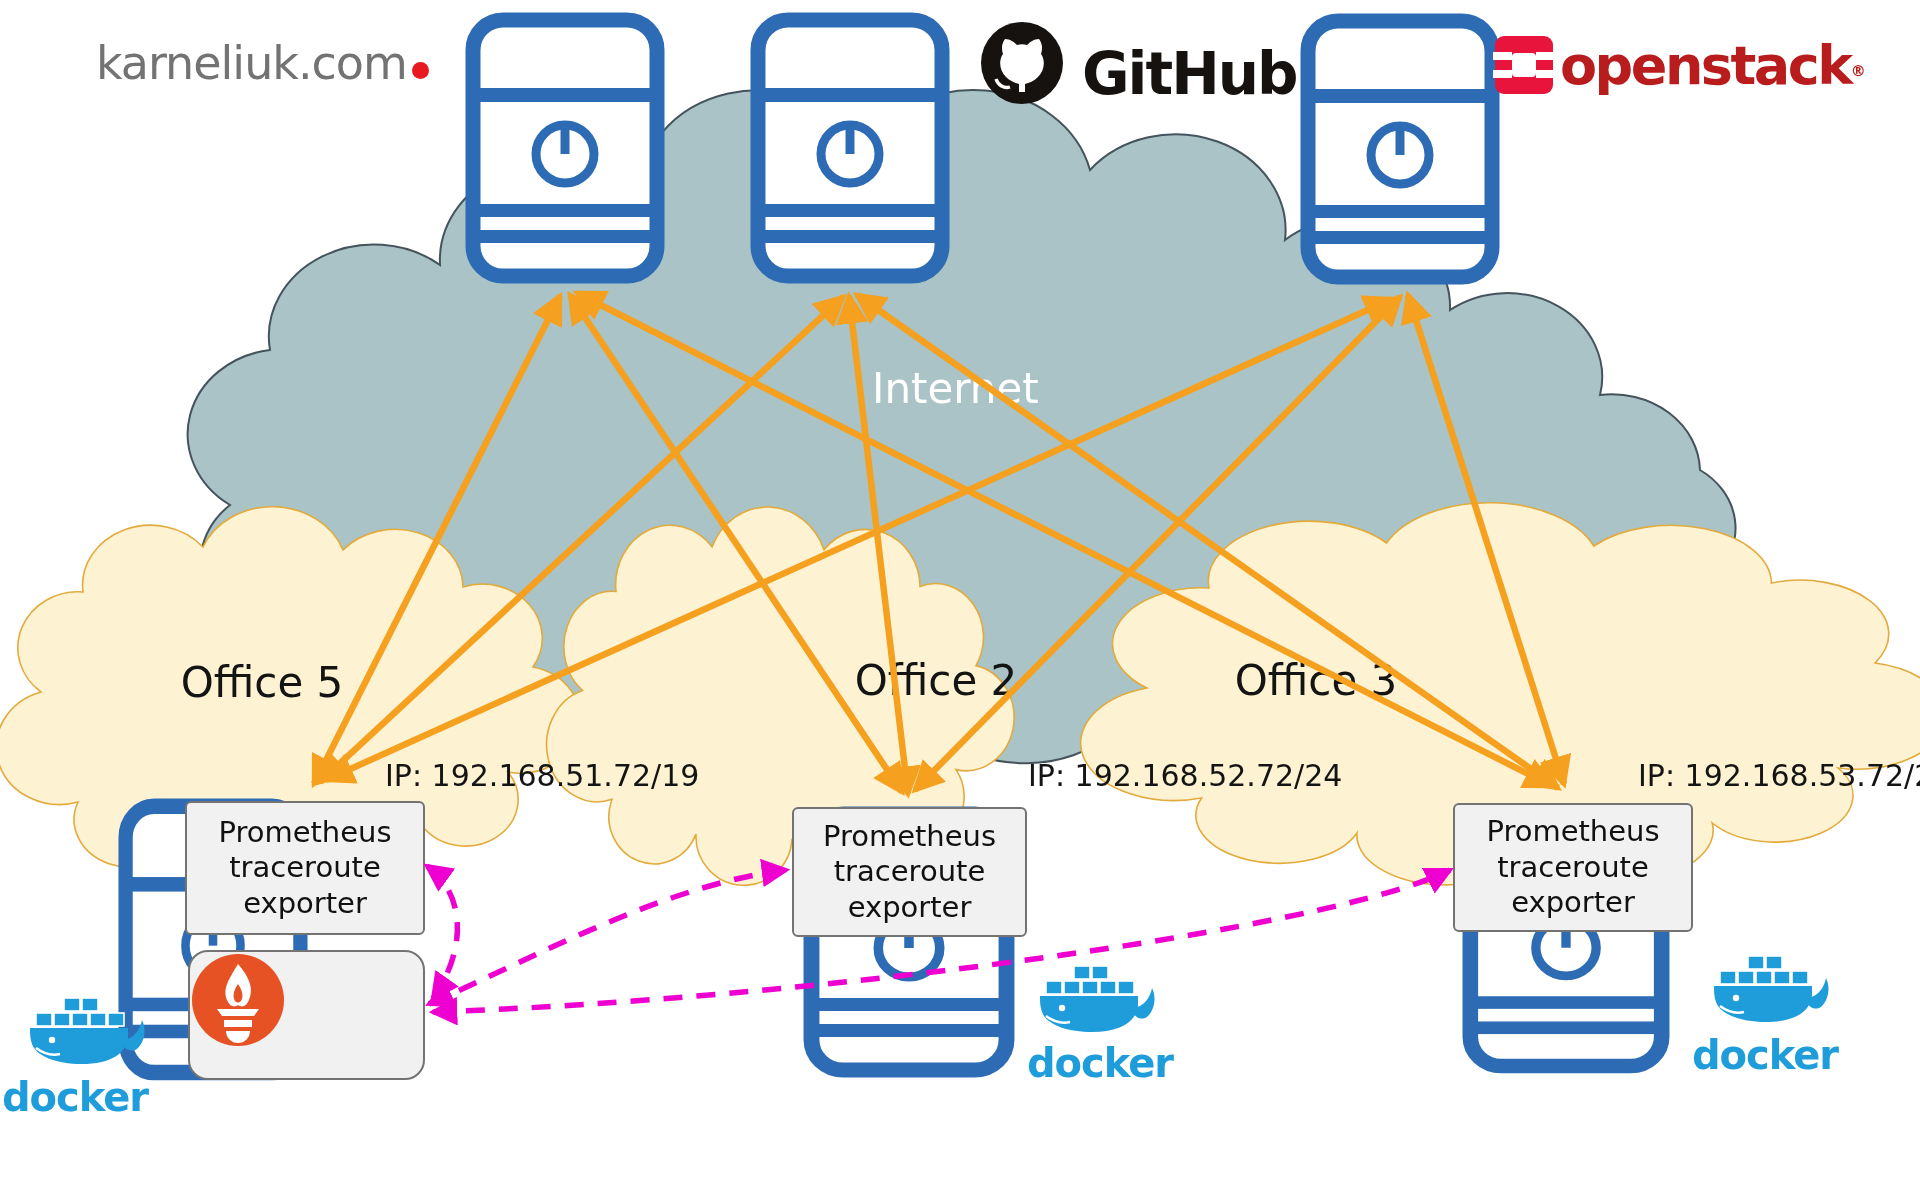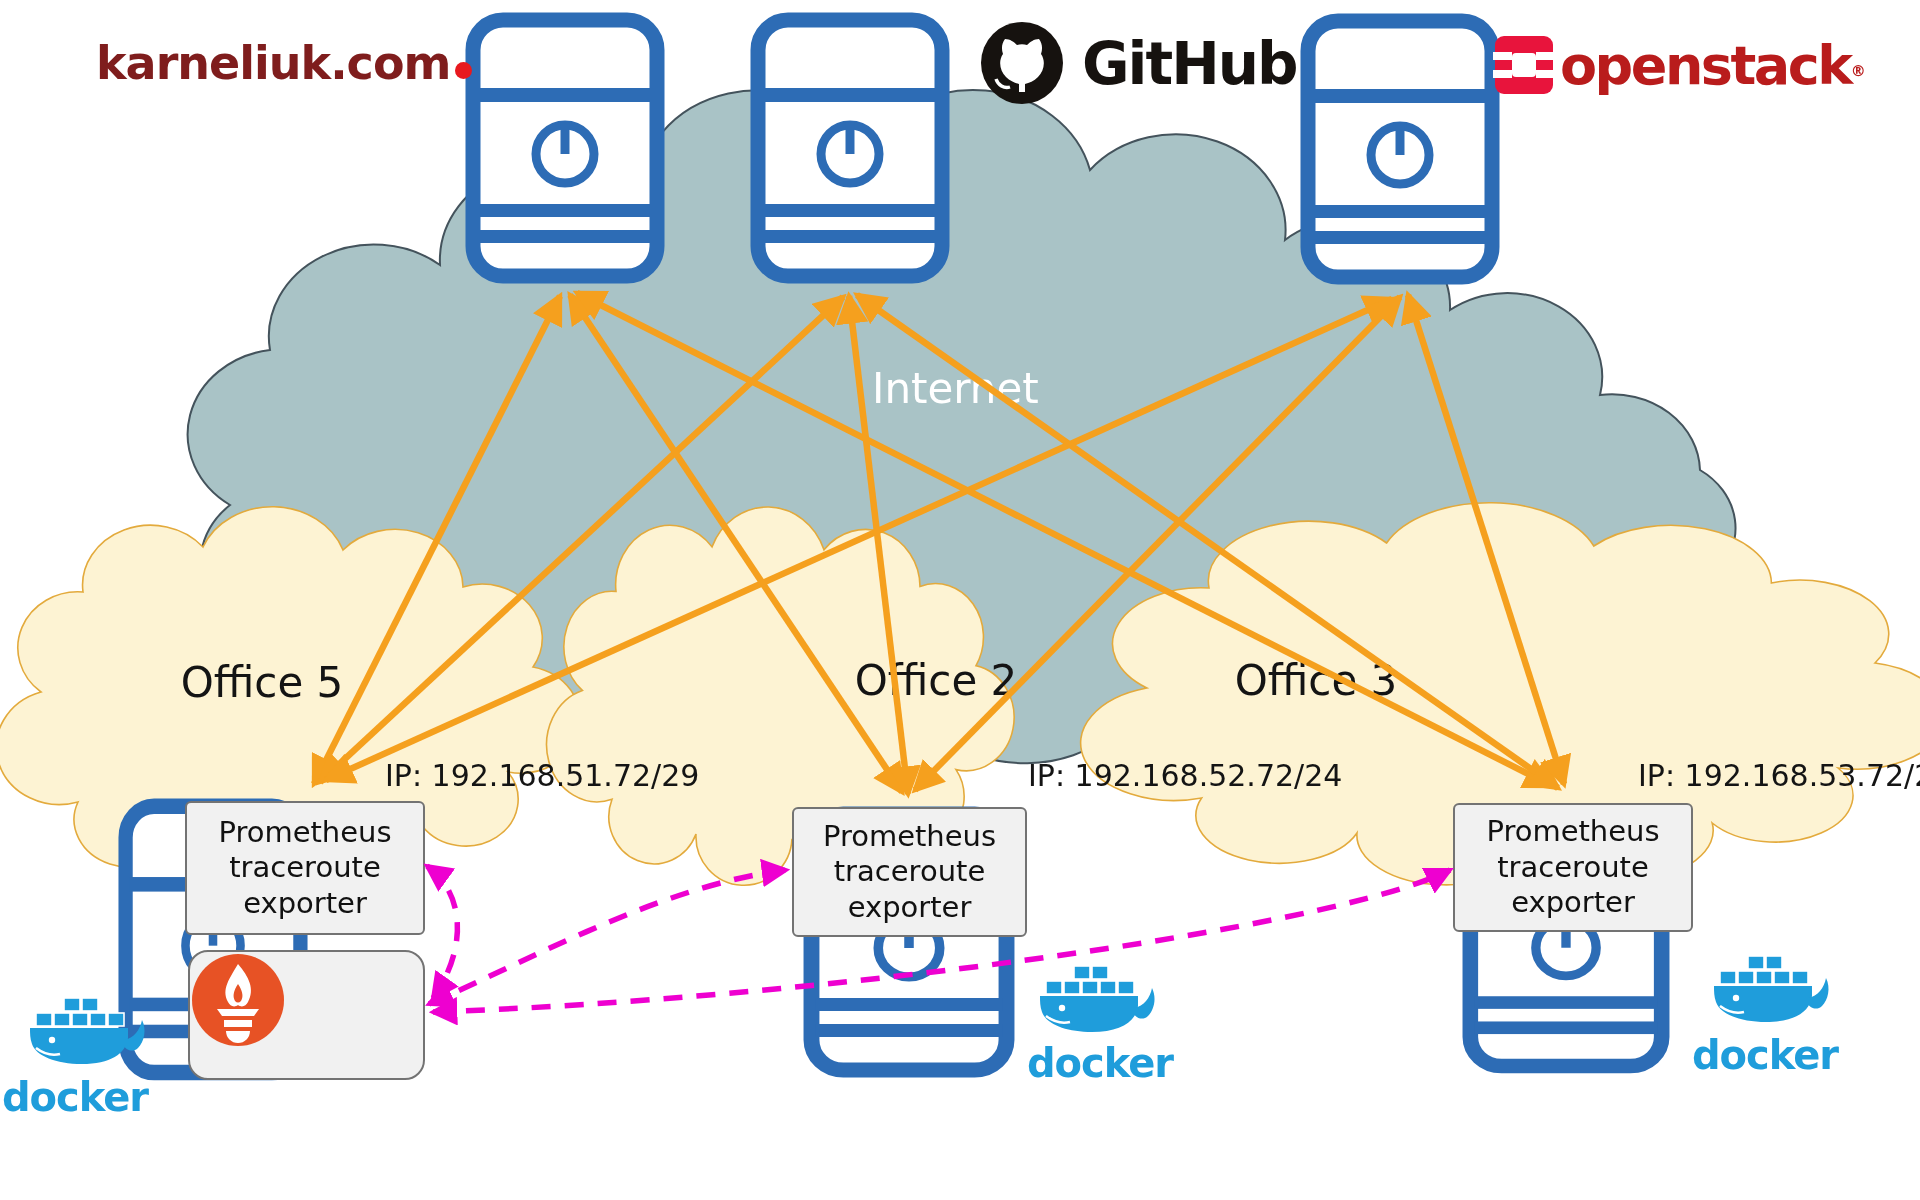--- a/index.html
+++ b/index.html
@@ -24,24 +24,24 @@
   .office-name{font-size:42px;width:220px;text-align:center;}
   .ip-label{font-size:30px;white-space:nowrap;}
   .internet-label{font-size:42px;color:#fff;margin-left:27px;}
   .exporter-box{position:absolute;background:#f1f1f1;border:2px solid #737373;border-radius:6px;
                 display:flex;align-items:center;justify-content:center;text-align:center;
                 font-size:29px;line-height:1.22;color:#111;padding:2px;box-sizing:border-box;}
   .prom-box{position:absolute;background:#f1f1f1;border:2px solid #737373;border-radius:20px;
             display:flex;align-items:center;justify-content:center;box-sizing:border-box;}
   .docker-label{position:absolute;font-size:40px;font-weight:bold;color:var(--docker-blue,#1f9ddb);
                 width:150px;text-align:center;letter-spacing:-1px;}
-  .karneliuk{position:absolute;left:96px;top:36px;font-size:46px;font-weight:700;color:#7f1d1d;
+  .karneliuk{position:absolute;left:96px;top:36px;font-size:46px;font-weight:400;color:#737373;
              letter-spacing:-1px;}
   .kdot{display:inline-block;width:17px;height:17px;border-radius:50%;background:#e8191f;margin-left:5px;}
-  .github-text{position:absolute;left:1082px;top:30px;font-size:58px;font-weight:800;color:#16120f;
+  .github-text{position:absolute;left:1082px;top:40px;font-size:58px;font-weight:800;color:#16120f;
                letter-spacing:-2px;}
   .openstack-text{position:absolute;left:1560px;top:34px;font-size:54px;font-weight:700;color:#b91c1c;
                   letter-spacing:-2.5px;}
   .os-reg{font-size:15px;vertical-align:8px;letter-spacing:0;}
 </style>
 </head>
 <body>
 
 <div id="stage">
 
@@ -124,21 +124,21 @@
     <div class="github-text">GitHub</div>
 
     <div class="openstack-text"><span>openstack</span><span class="os-reg">®</span></div>
 
     <div class="lbl internet-label" style="left:845px;top:364px;">Internet</div>
 
     <div class="lbl office-name" style="left:152px;top:658px;">Office 5</div>
     <div class="lbl office-name" style="left:826px;top:656px;">Office 2</div>
     <div class="lbl office-name" style="left:1206px;top:656px;">Office 3</div>
 
-    <div class="lbl ip-label" style="left:385px;top:758px;">IP: 192.168.51.72/29</div>
+    <div class="lbl ip-label" style="left:385px;top:758px;">IP: 192.168.51.72/19</div>
     <div class="lbl ip-label" style="left:1028px;top:758px;">IP: 192.168.52.72/24</div>
     <div class="lbl ip-label" style="left:1638px;top:758px;">IP: 192.168.53.72/24</div>
 
     <div class="exporter-box" style="left:185px;top:801px;width:240px;height:134px;">Prometheus traceroute exporter</div>
     <div class="exporter-box" style="left:792px;top:807px;width:235px;height:130px;">Prometheus traceroute exporter</div>
     <div class="exporter-box" style="left:1453px;top:803px;width:240px;height:129px;">Prometheus traceroute exporter</div>
 
     <div class="prom-box" style="left:188px;top:950px;width:237px;height:130px;">
       <svg width="96" height="96" viewBox="-48 -48 96 96">
         <circle r="46" fill="var(--prometheus-orange,#e75225)"></circle>

